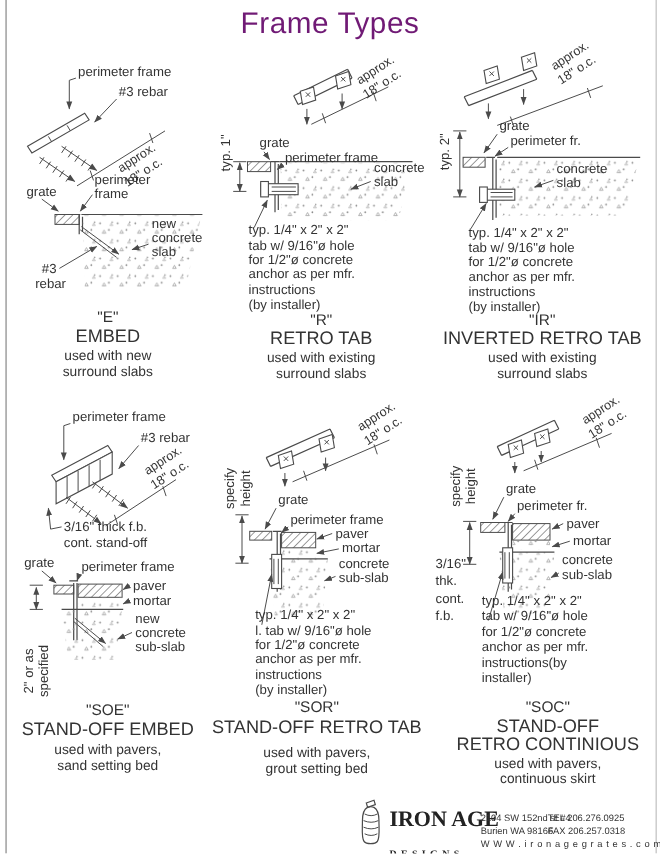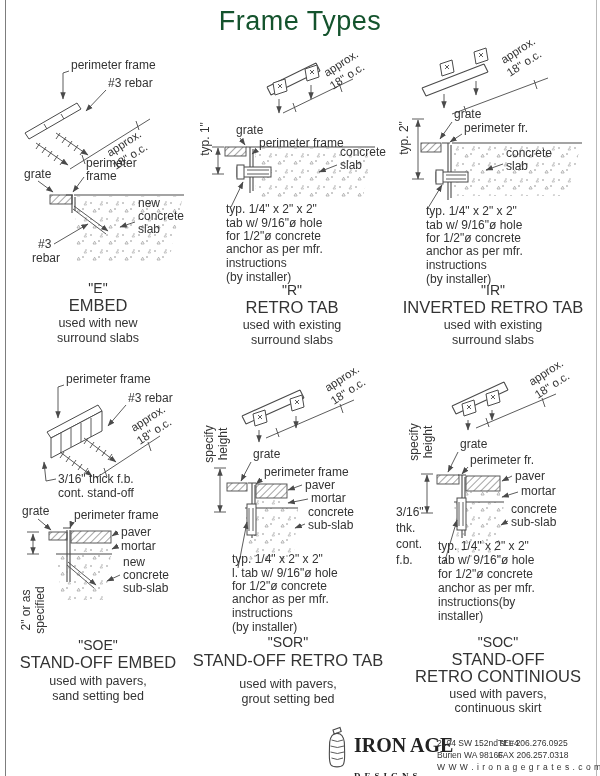--- a/index.html
+++ b/index.html
@@ -3,21 +3,21 @@
 <meta charset="utf-8">
 <style>
   html,body { margin:0; padding:0; }
   body {
     width:600px; height:776px; position:relative; background:#ffffff;
     font-family:"Liberation Sans", sans-serif; color:#333; overflow:hidden;
   }
   .border-l { position:absolute; left:5px; top:0; width:1px; height:776px; background:#7d7d7d; }
   .border-r { position:absolute; left:596px; top:0; width:1px; height:776px; background:#b9b9b9; }
   .title { position:absolute; top:6px; left:0; width:600px; text-align:center;
-           font-size:27px; color:#14532d; letter-spacing:0.5px; }
+           font-size:27px; color:#701a75; letter-spacing:0.5px; }
   svg.cell { position:absolute; overflow:visible; }
   svg text { font-family:"Liberation Sans", sans-serif; fill:#333; }
   .t  { font-size:12px; }
   .ts { font-size:11.5px; }
   .tv { font-size:12px; text-anchor:middle; }
   .cap-code { font-size:14px; text-anchor:middle; }
   .cap-name { font-size:16.5px; text-anchor:middle; }
   .cap-desc { font-size:12.5px; text-anchor:middle; }
   .ln { stroke:#4a4a4a; stroke-width:1.1; fill:none; }
   .lt { stroke:#4a4a4a; stroke-width:0.9; fill:none; }

